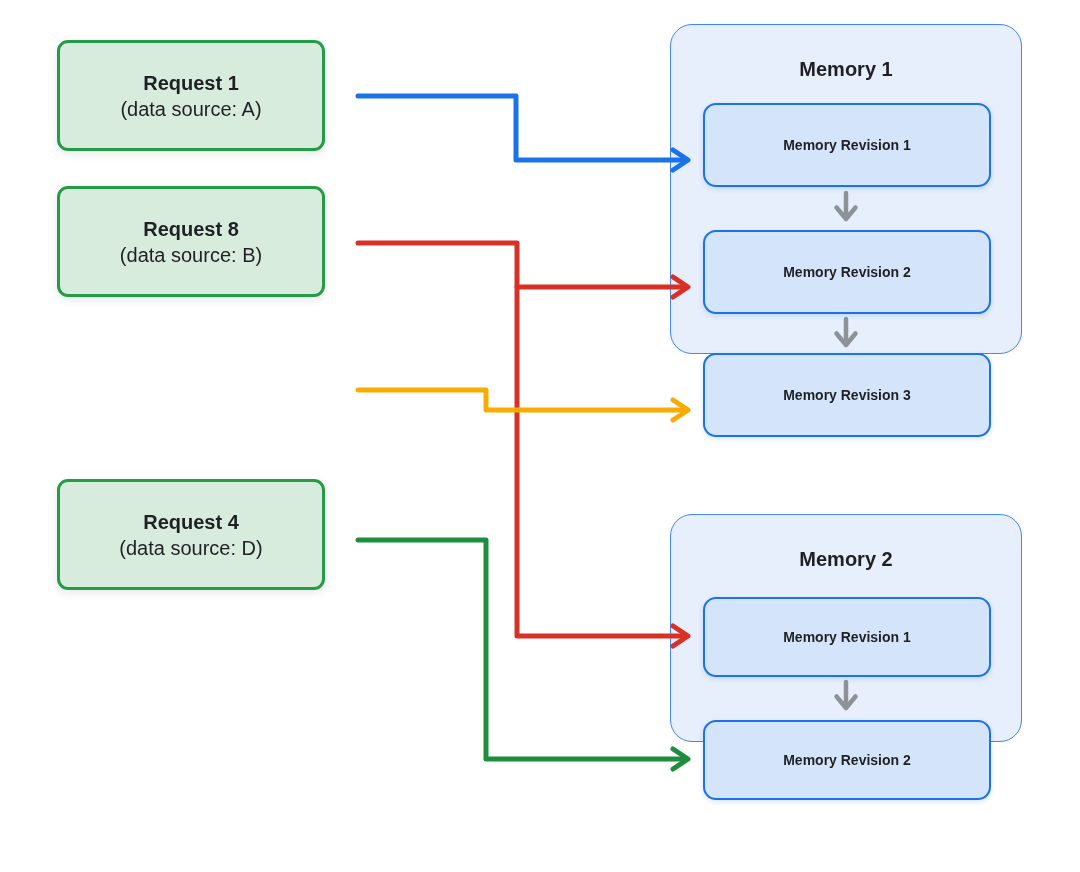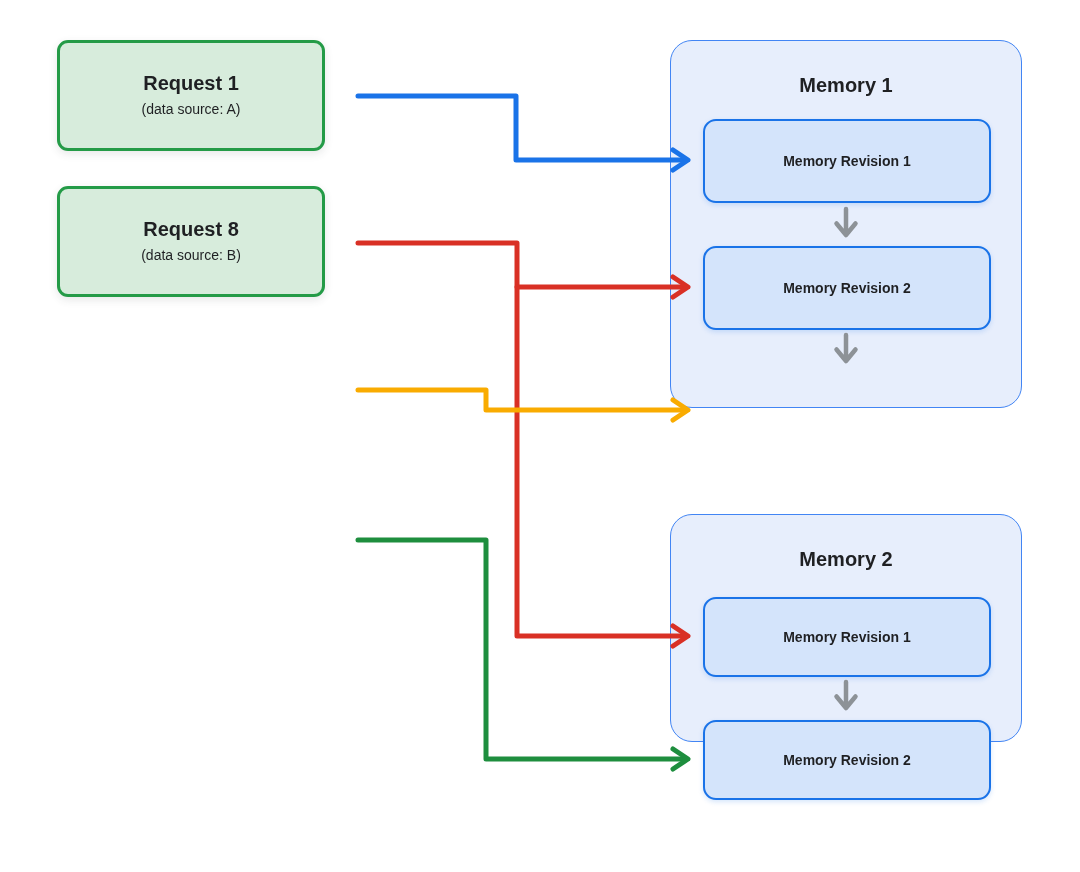--- a/index.html
+++ b/index.html
@@ -33,21 +33,21 @@
     border: 3px solid var(--request_border, #249b47);
     border-radius: 11px;
     box-shadow: 0 3px 8px rgba(60,64,67,0.12);
     display: flex;
     flex-direction: column;
     align-items: center;
     justify-content: center;
     text-align: center;
   }
   .request-title { font-size: 20px; font-weight: 700; line-height: 28px; }
-  .request-subtitle { font-size: 14px; font-weight: 400; line-height: 25px; }
+  .request-subtitle { font-size: 20px; font-weight: 400; line-height: 25px; }
 
   
   .memory-card {
     position: absolute;
     left: 670px;
     width: 352px;
     box-sizing: border-box;
     background: var(--memory_fill, #e7eefc);
     border: 1.5px solid var(--memory_border, #4285f4);
     border-radius: 22px;
@@ -92,36 +92,41 @@
 <div class="canvas">
 
   <div class="request-box" style="top:40px">
     <div class="request-title">Request 1</div>
     <div class="request-subtitle">(data source: A)</div>
   </div>
   <div class="request-box" style="top:186px">
     <div class="request-title">Request 8</div>
     <div class="request-subtitle">(data source: B)</div>
   </div>
+  <div class="request-box" style="top:479px">
+    <div class="request-title">Request 4</div>
+    <div class="request-subtitle">(data source: D)</div>
+  </div>
 
-  <div class="memory-card" style="top:40px;height:368px">
+  <div class="memory-card" style="top:24px;height:330px">
     <div class="memory-title">Memory 1</div>
 
     <div class="revision-box" style="top:78px;height:84px">Memory Revision 1</div>
 
     <svg class="down-arrow" style="top:165px" viewBox="0 0 27 38">
       <path d="M13.5,3 L13.5,26 M4,17.5 L13.5,29 L23,17.5" fill="none" stroke-width="4.5" stroke-linecap="round" stroke-linejoin="round" stroke="#8d9297"></path>
     </svg>
 
     <div class="revision-box" style="top:205px;height:84px">Memory Revision 2</div>
 
     <svg class="down-arrow" style="top:291px" viewBox="0 0 27 38">
       <path d="M13.5,3 L13.5,26 M4,17.5 L13.5,29 L23,17.5" fill="none" stroke-width="4.5" stroke-linecap="round" stroke-linejoin="round" stroke="#8d9297"></path>
     </svg>
 
+    <div class="revision-box" style="top:328px;height:84px">Memory Revision 3</div>
   </div>
 
   <div class="memory-card" style="top:514px;height:228px">
     <div class="memory-title">Memory 2</div>
 
     <div class="revision-box" style="top:82px;height:80px">Memory Revision 1</div>
 
     <svg class="down-arrow" style="top:164px" viewBox="0 0 27 38">
       <path d="M13.5,3 L13.5,26 M4,17.5 L13.5,29 L23,17.5" fill="none" stroke-width="4.5" stroke-linecap="round" stroke-linejoin="round" stroke="#8d9297"></path>
     </svg>

